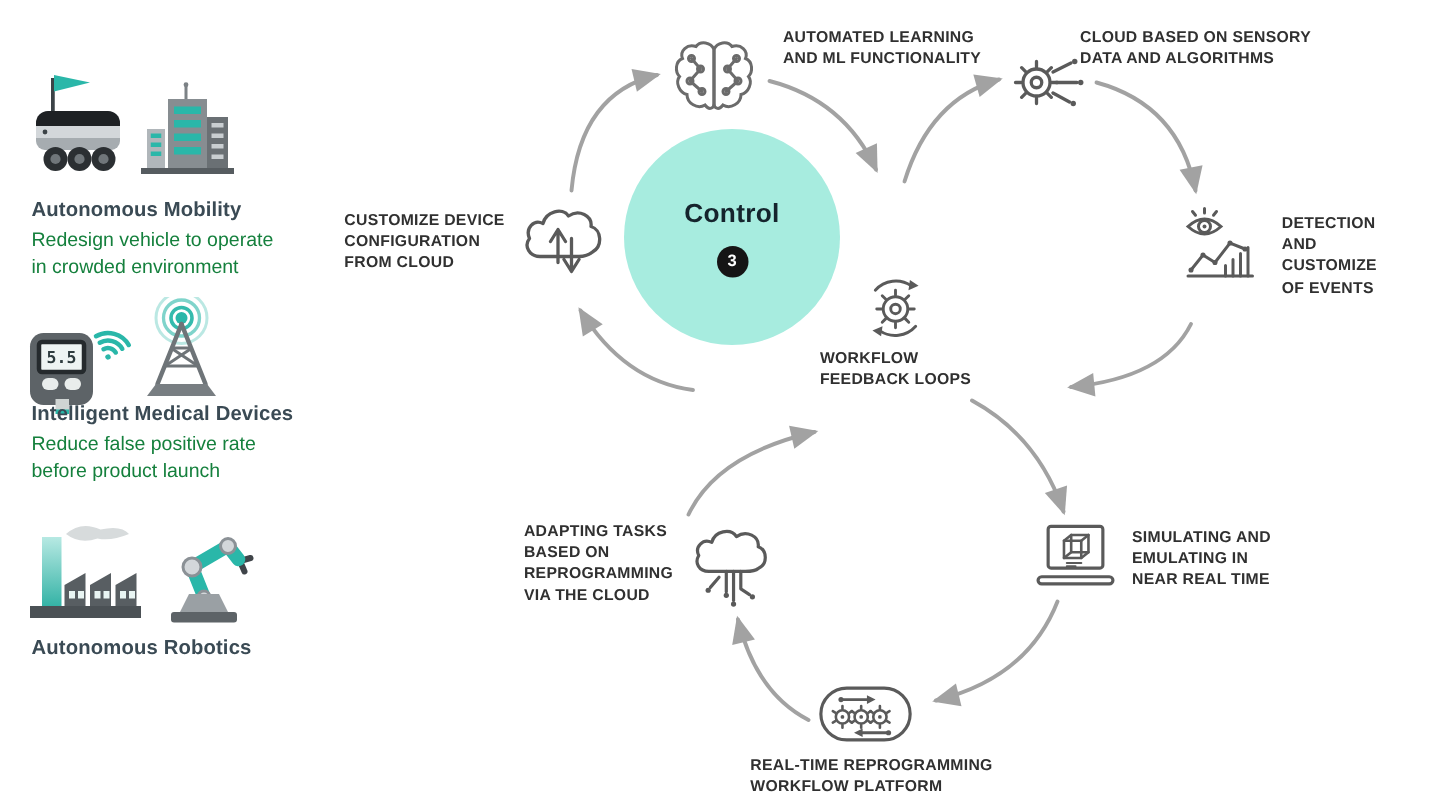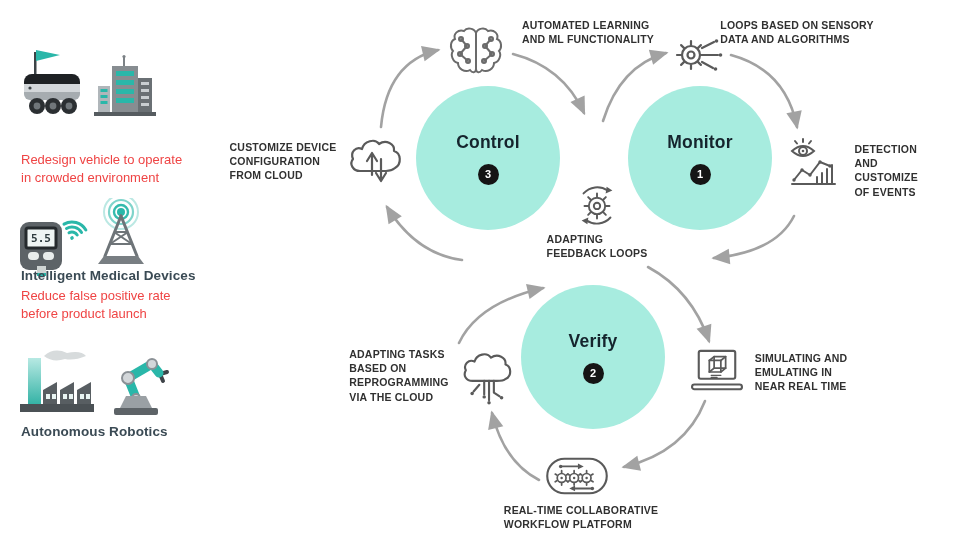--- a/index.html
+++ b/index.html
@@ -1,21 +1,21 @@
 <!DOCTYPE html>
 <html><head>
 <meta charset="utf-8">
 <style>
   html,body{margin:0;padding:0;background:#ffffff;}
   #stage{position:relative;width:964px;height:538px;background:#ffffff;overflow:hidden;
          font-family:"Liberation Sans",sans-serif;}
   .abs{position:absolute;}
   
   .uc-title{position:absolute;font-size:13.5px;font-weight:bold;color:#3a4a54;letter-spacing:.1px;}
-  .uc-desc{position:absolute;font-size:13px;line-height:1.4;color:#ef4444;white-space:pre-line;}
+  .uc-desc{position:absolute;font-size:13px;line-height:1.4;color:#15803d;white-space:pre-line;}
   
   .circle{position:absolute;width:144px;height:144px;border-radius:50%;background:#a7ecdf;
           display:flex;flex-direction:column;align-items:center;justify-content:center;}
   .circle-label{font-size:17.5px;font-weight:bold;color:#15242d;letter-spacing:.2px;}
   .badge{margin-top:11px;width:21px;height:21px;border-radius:50%;background:#151515;color:#fff;
          font-size:11px;font-weight:bold;line-height:21px;text-align:center;}
   
   .callout{position:absolute;transform:translateX(-50%);white-space:pre-line;
            font-size:10.5px;font-weight:bold;line-height:1.35;color:#303030;letter-spacing:.2px;}
   .meter-text{font:bold 11px "DejaVu Sans Mono",monospace;fill:#2e3b3e;}
@@ -77,20 +77,21 @@
           <rect x="24" y="35" width="18" height="5" fill="#2AB7A9"></rect>
           <rect x="24" y="44" width="18" height="5" fill="#2AB7A9"></rect>
         <rect x="46" y="24" width="14" height="34" fill="#6a7074"></rect>
         <rect x="49" y="28" width="8" height="3" fill="#c9ced1"></rect>
           <rect x="49" y="35" width="8" height="3" fill="#c9ced1"></rect>
           <rect x="49" y="42" width="8" height="3" fill="#c9ced1"></rect>
           <rect x="49" y="49" width="8" height="3" fill="#c9ced1"></rect>
         <rect x="2" y="58" width="62" height="4" fill="#565c60"></rect>
       </svg>
     </span>
+    <div class="uc-title" style="left:21px;top:132px">Autonomous Mobility</div>
     <div class="uc-desc" style="left:21px;top:151px">Redesign vehicle to operate
 in crowded environment</div>
   </div>
 
   <div class="abs" style="left:0;top:195px;width:210px;height:135px">
     <span class="abs" style="left:18px;top:17px">
       <svg width="84" height="68" viewBox="0 0 84 68">
         <rect x="2" y="10" width="42" height="48" rx="9" fill="#5d6367"></rect>
         <rect x="8" y="16" width="30" height="20" rx="2" fill="#eef4f3" stroke="#252a2d" stroke-width="3"></rect>
         <text class="meter-text" x="23" y="30" text-anchor="middle">5.5</text>
@@ -176,28 +177,20 @@
         <path d="M24 50 h20 l6 12 h-32 z" fill="#9aa0a4"></path>
         <rect x="12" y="62" width="44" height="7" rx="2" fill="#5d6367"></rect>
       </svg>
     </span>
     <div class="uc-title" style="left:21px;top:84px">Autonomous Robotics</div>
   </div>
 
   <div class="circle" style="left:416px;top:86px">
     <div class="circle-label">Control</div>
     <div class="badge">3</div>
-  </div>
-  <div class="circle" style="left:628px;top:86px">
-    <div class="circle-label">Monitor</div>
-    <div class="badge">1</div>
-  </div>
-  <div class="circle" style="left:521px;top:285px">
-    <div class="circle-label">Verify</div>
-    <div class="badge">2</div>
   </div>
 
   <span class="abs" style="left:447px;top:22px">
     <svg width="58" height="58" viewBox="0 0 58 56" fill="none" stroke="#6b6b6b" stroke-width="2" stroke-linecap="round">
       <g id="brain-half">
         <path d="M29 10 C27 5 20 4 17 8 C11 6 6 11 8 16 C3 18 3 25 6 28 C3 32 6 39 11 40 C11 46 18 50 23 47 C26 51 29 49 29 46 Z"></path>
         <circle cx="14" cy="16" r="2"></circle>
           <circle cx="20" cy="23" r="2"></circle>
           <circle cx="13" cy="31" r="2"></circle>
           <circle cx="21" cy="38" r="2"></circle>
@@ -303,33 +296,33 @@
         <path d="M44 21.5 V19.5 M44 32.5 V34.5 M49 24 l1.7 -1 M39 24 l-1.7 -1 M49 30 l1.7 1 M39 30 l-1.7 1"></path>
       </g>
       <circle cx="50" cy="38" r="1.8" fill="#5a5a5a" stroke="none"></circle>
       <path d="M50 38 H32" stroke-width="2"></path>
       <path d="M32 35 l-6 3 l6 3 z" fill="#5a5a5a" stroke="none"></path>
     </svg>
   </span>
 
   <div class="callout" style="left:588px;top:18px">AUTOMATED LEARNING
 AND ML FUNCTIONALITY</div>
-  <div class="callout" style="left:797px;top:18px">LOOPS BASED ON SENSORY
+  <div class="callout" style="left:797px;top:18px">CLOUD BASED ON SENSORY
 DATA AND ALGORITHMS</div>
   <div class="callout" style="left:283px;top:140px">CUSTOMIZE DEVICE
 CONFIGURATION
 FROM CLOUD</div>
   <div class="callout" style="left:891px;top:142px">DETECTION AND
 CUSTOMIZE
 OF EVENTS</div>
-  <div class="callout" style="left:597px;top:232px">ADAPTING
+  <div class="callout" style="left:597px;top:232px">WORKFLOW
 FEEDBACK LOOPS</div>
   <div class="callout" style="left:399px;top:347px">ADAPTING TASKS
 BASED ON
 REPROGRAMMING
 VIA THE CLOUD</div>
   <div class="callout" style="left:801px;top:351px">SIMULATING AND
 EMULATING IN
 NEAR REAL TIME</div>
-  <div class="callout" style="left:581px;top:503px">REAL-TIME COLLABORATIVE
+  <div class="callout" style="left:581px;top:503px">REAL-TIME REPROGRAMMING
 WORKFLOW PLATFORM</div>
 
 </div>
 
 </body></html>

